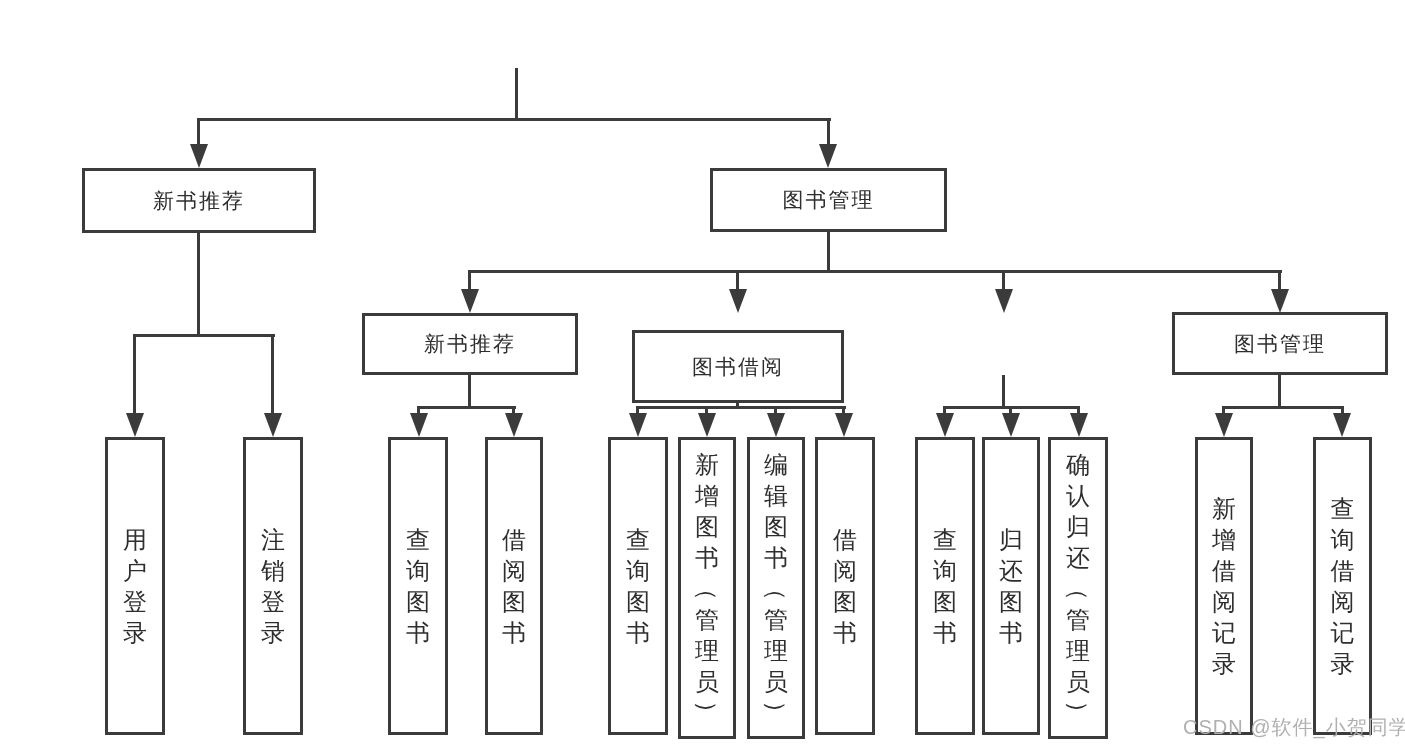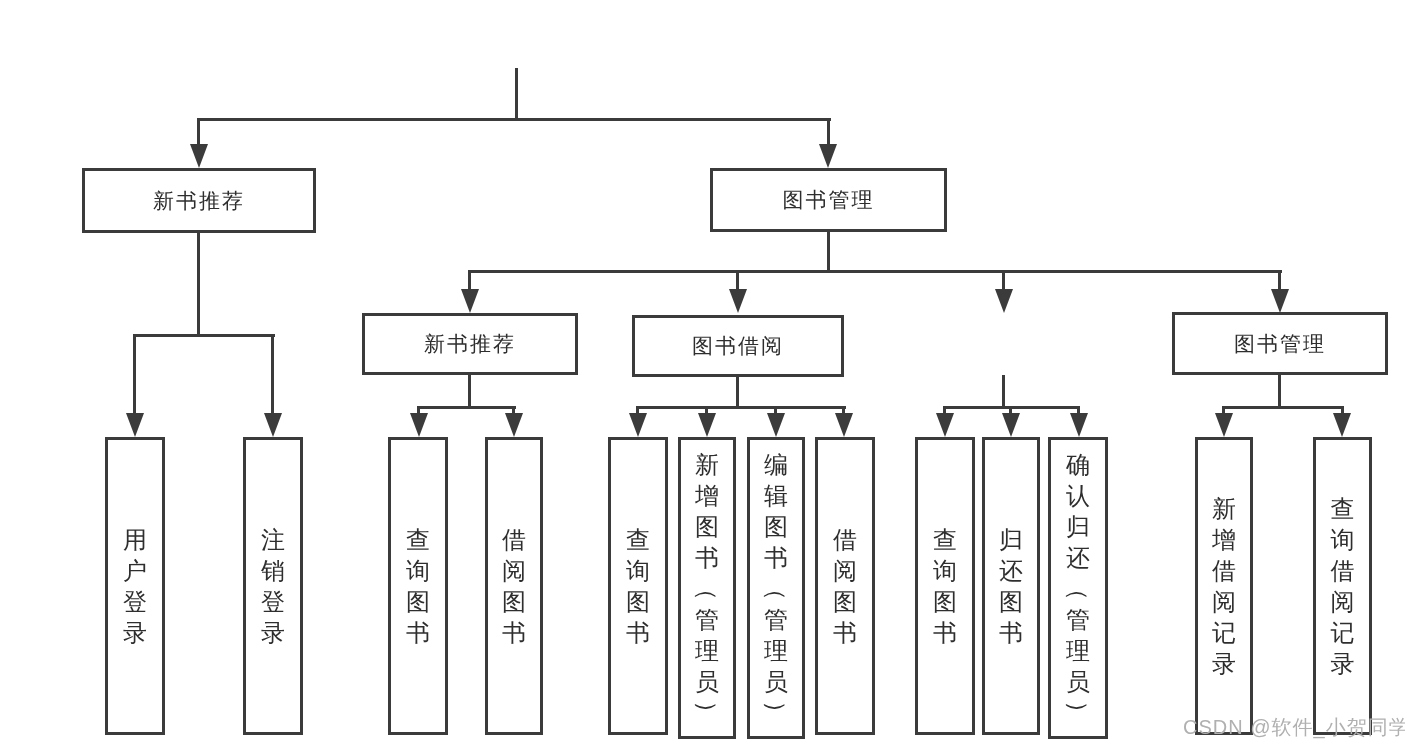--- a/index.html
+++ b/index.html
@@ -138,21 +138,21 @@
   <div class="box h" style="left:82px;top:168px;width:234px;height:65px">
     <span>新书推荐</span>
   </div>
   <div class="box h" style="left:362px;top:313px;width:216px;height:62px">
     <span>新书推荐</span>
   </div>
 
   <div class="box h" style="left:710px;top:168px;width:237px;height:64px">
     <span>图书管理</span>
   </div>
-  <div class="box h" style="left:632px;top:315px;width:212px;height:62px">
+  <div class="box h" style="left:632px;top:330px;width:212px;height:73px">
     <span>图书借阅</span>
   </div>
   <div class="box h" style="left:1172px;top:312px;width:216px;height:63px">
     <span>图书管理</span>
   </div>
 
   <div class="box v" style="left:105px;top:437px;width:60px;height:298px">
     <span class="vtext">
         <span class="vc">用</span>
         <span class="vc">户</span>

